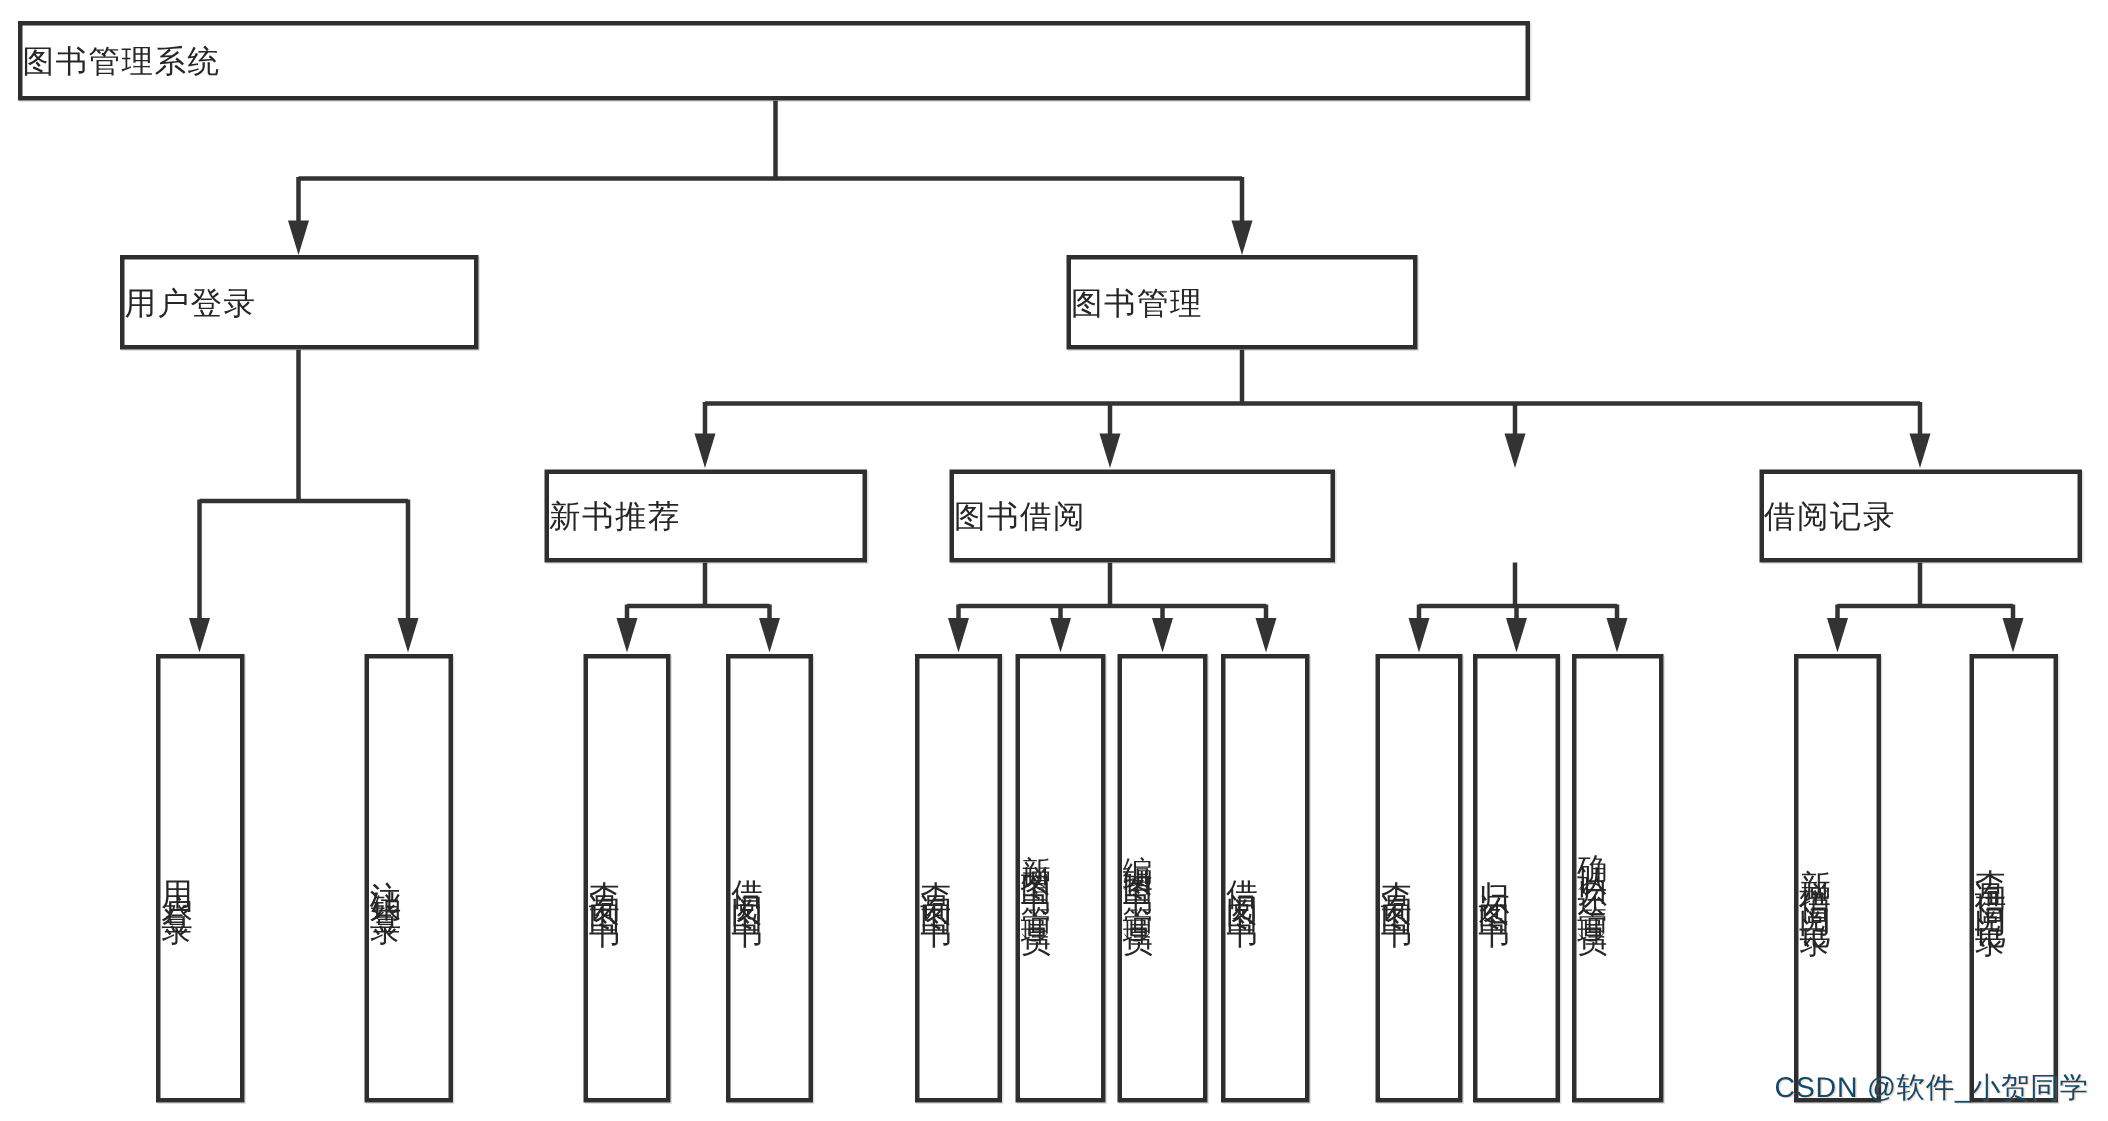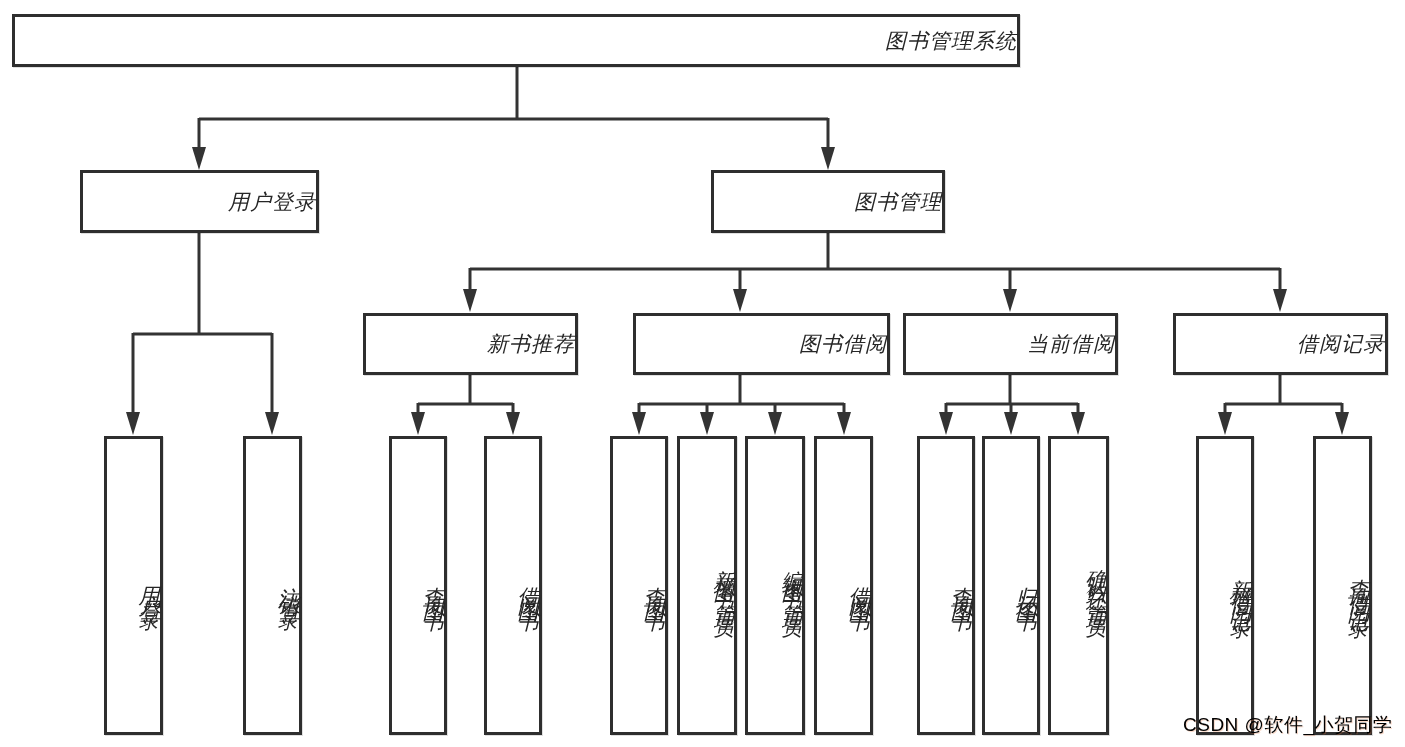--- a/index.html
+++ b/index.html
@@ -3,33 +3,32 @@
 <meta charset="utf-8">
 <style>
   html,body{margin:0;padding:0;background:#ffffff;}
   .stage{
     position:relative;width:1405px;height:747px;background:#ffffff;
     font-family:"Liberation Sans","DejaVu Sans",sans-serif;color:#262626;overflow:hidden;
   }
   .wires{position:absolute;left:0;top:0;width:1405px;height:747px;}
   .box{
     position:absolute;background:#ffffff;border:3px solid #2e2e2e;
-    box-sizing:border-box;display:flex;align-items:center;justify-content:flex-end;
+    box-sizing:border-box;display:flex;align-items:center;justify-content:flex-start;
     box-shadow:1px 1px 0 rgba(0,0,0,0.12);
-    font-style:italic;
   }
   .box.h span{font-size:21px;letter-spacing:1px;white-space:nowrap;}
   .box.v span{
     writing-mode:vertical-rl;font-size:21px;letter-spacing:8px;line-height:1;
     white-space:nowrap;
   }
   .box.v.long span{letter-spacing:7px;font-size:20px;}
   .watermark{
     position:absolute;left:1183px;top:712px;width:222px;
-    font-size:19px;color:#000000;letter-spacing:0.5px;white-space:nowrap;
+    font-size:19px;color:#0c4a6e;letter-spacing:0.5px;white-space:nowrap;
     text-shadow:1px 1px 0 rgba(235,120,60,0.28);z-index:5;
   }
 </style>
 </head>
 <body>
 
 <div class="stage">
 
   <svg class="wires" viewBox="0 0 1405 747" xmlns="http://www.w3.org/2000/svg">
     <g stroke="#333333" stroke-width="3" fill="none">
@@ -110,23 +109,20 @@
   <div class="box h" style="left:711px;top:170px;width:234px;height:63px">
     <span>图书管理</span>
   </div>
 
   <div class="box h" style="left:363px;top:313px;width:215px;height:62px">
     <span>新书推荐</span>
   </div>
   <div class="box h" style="left:633px;top:313px;width:257px;height:62px">
     <span>图书借阅</span>
   </div>
-  <div class="box h" style="left:903px;top:313px;width:215px;height:62px">
-    <span>当前借阅</span>
-  </div>
   <div class="box h" style="left:1173px;top:313px;width:215px;height:62px">
     <span>借阅记录</span>
   </div>
 
   <div class="box v" style="left:104px;top:436px;width:59px;height:299px">
     <span>用户登录</span>
   </div>
   <div class="box v" style="left:243px;top:436px;width:59px;height:299px">
     <span>注销登录</span>
   </div>

